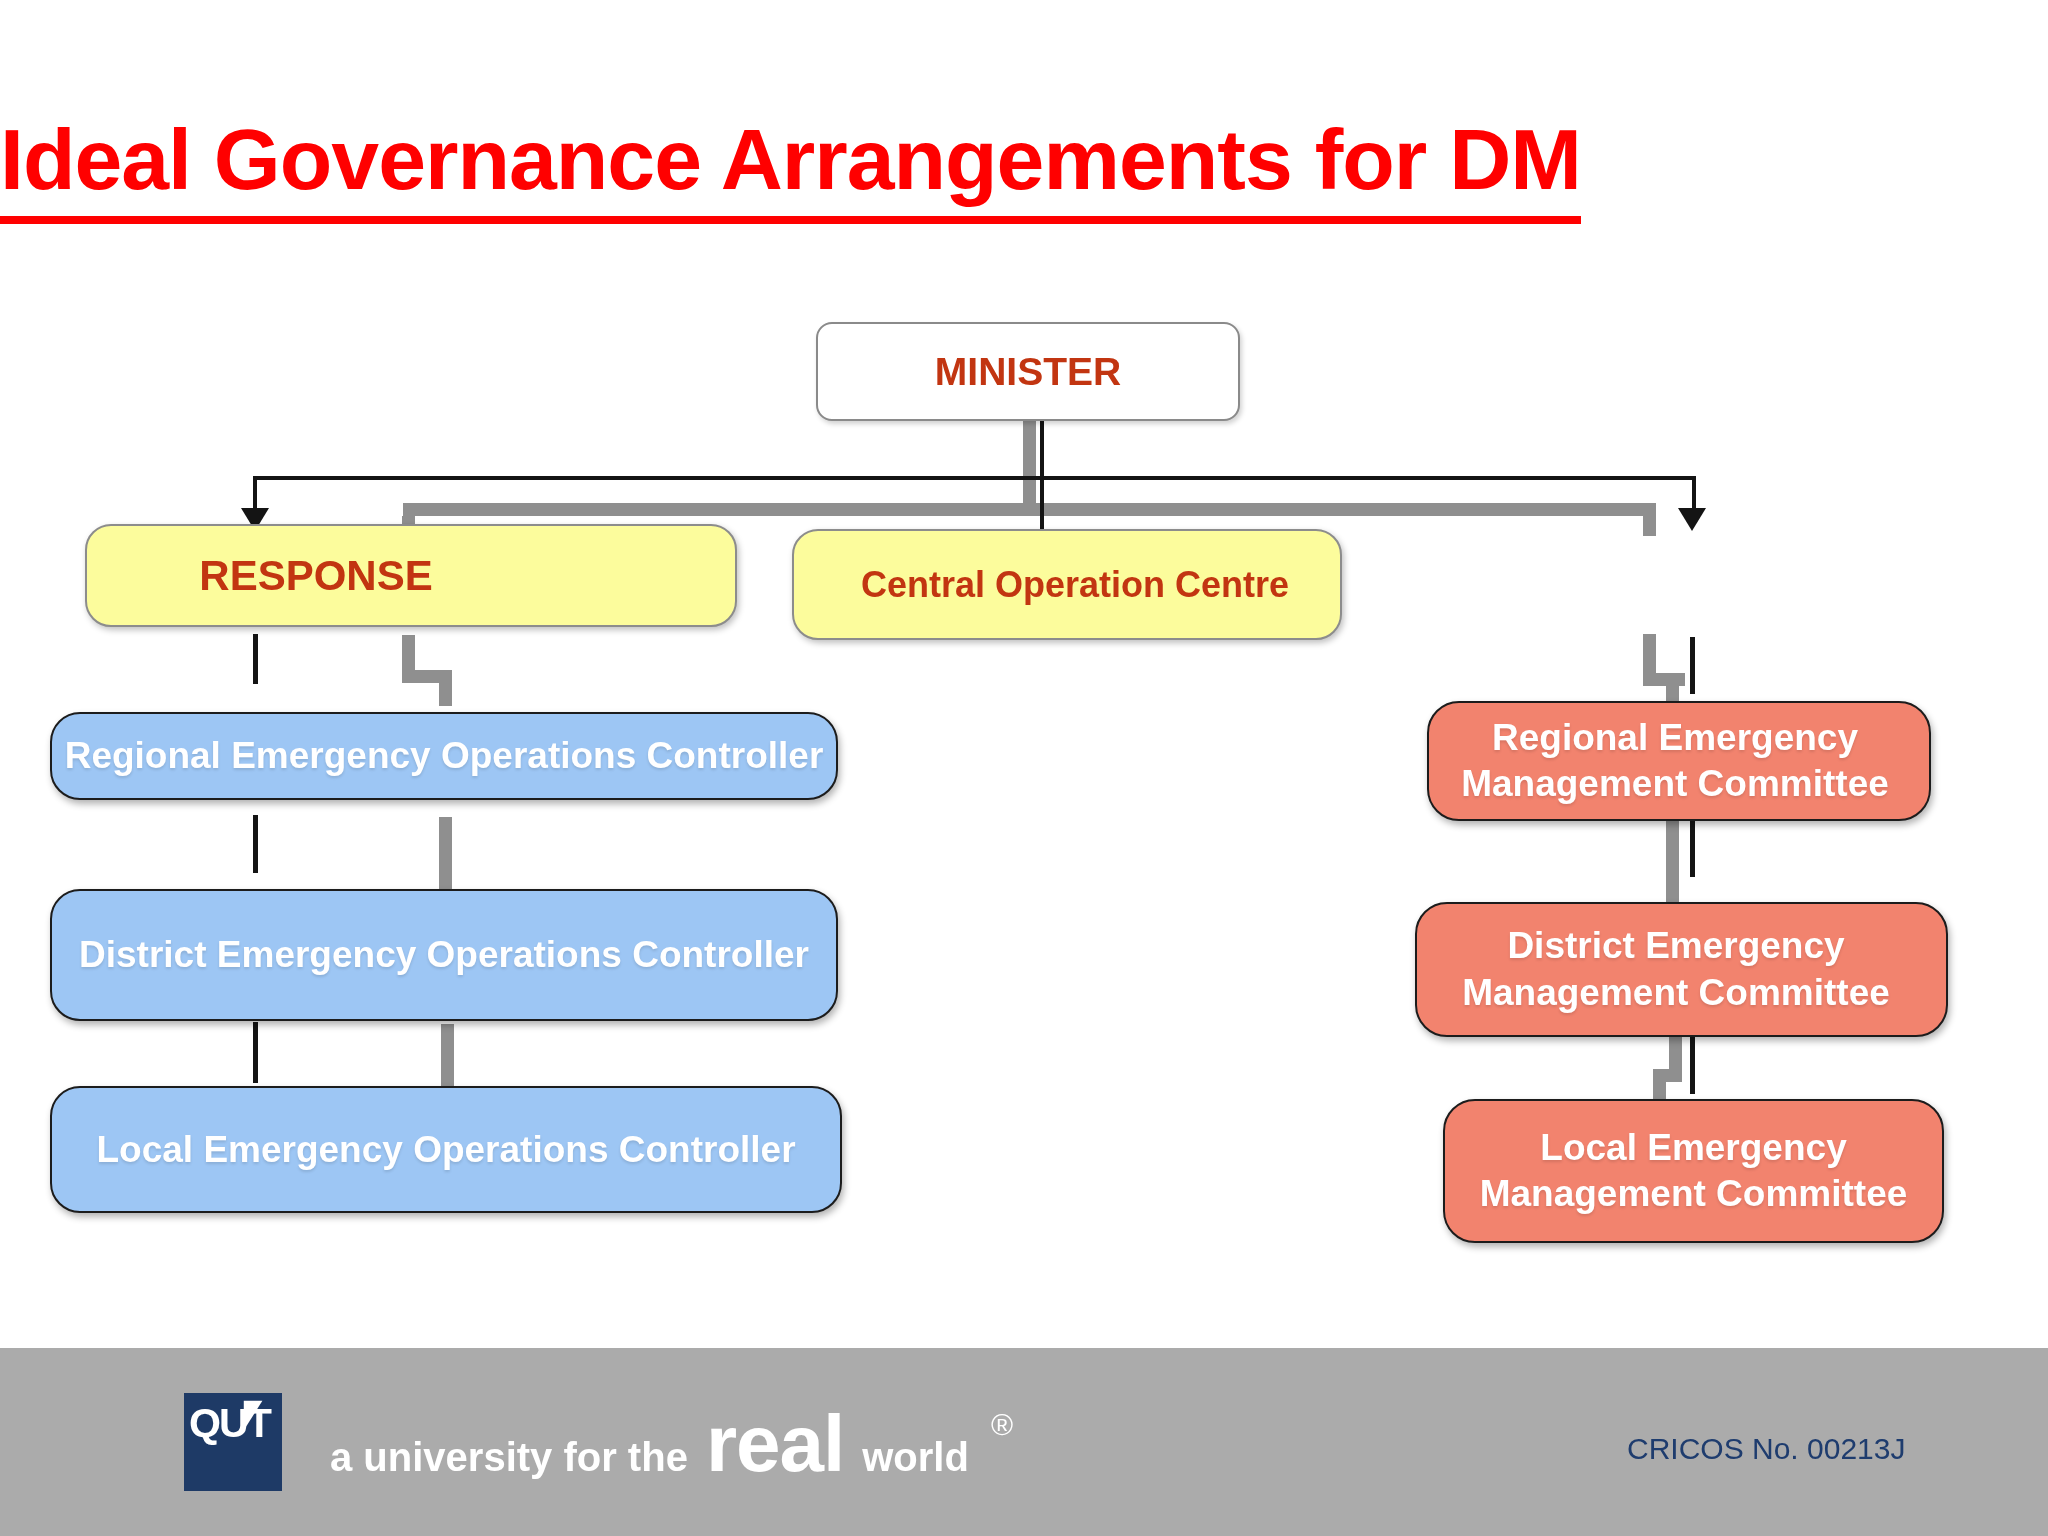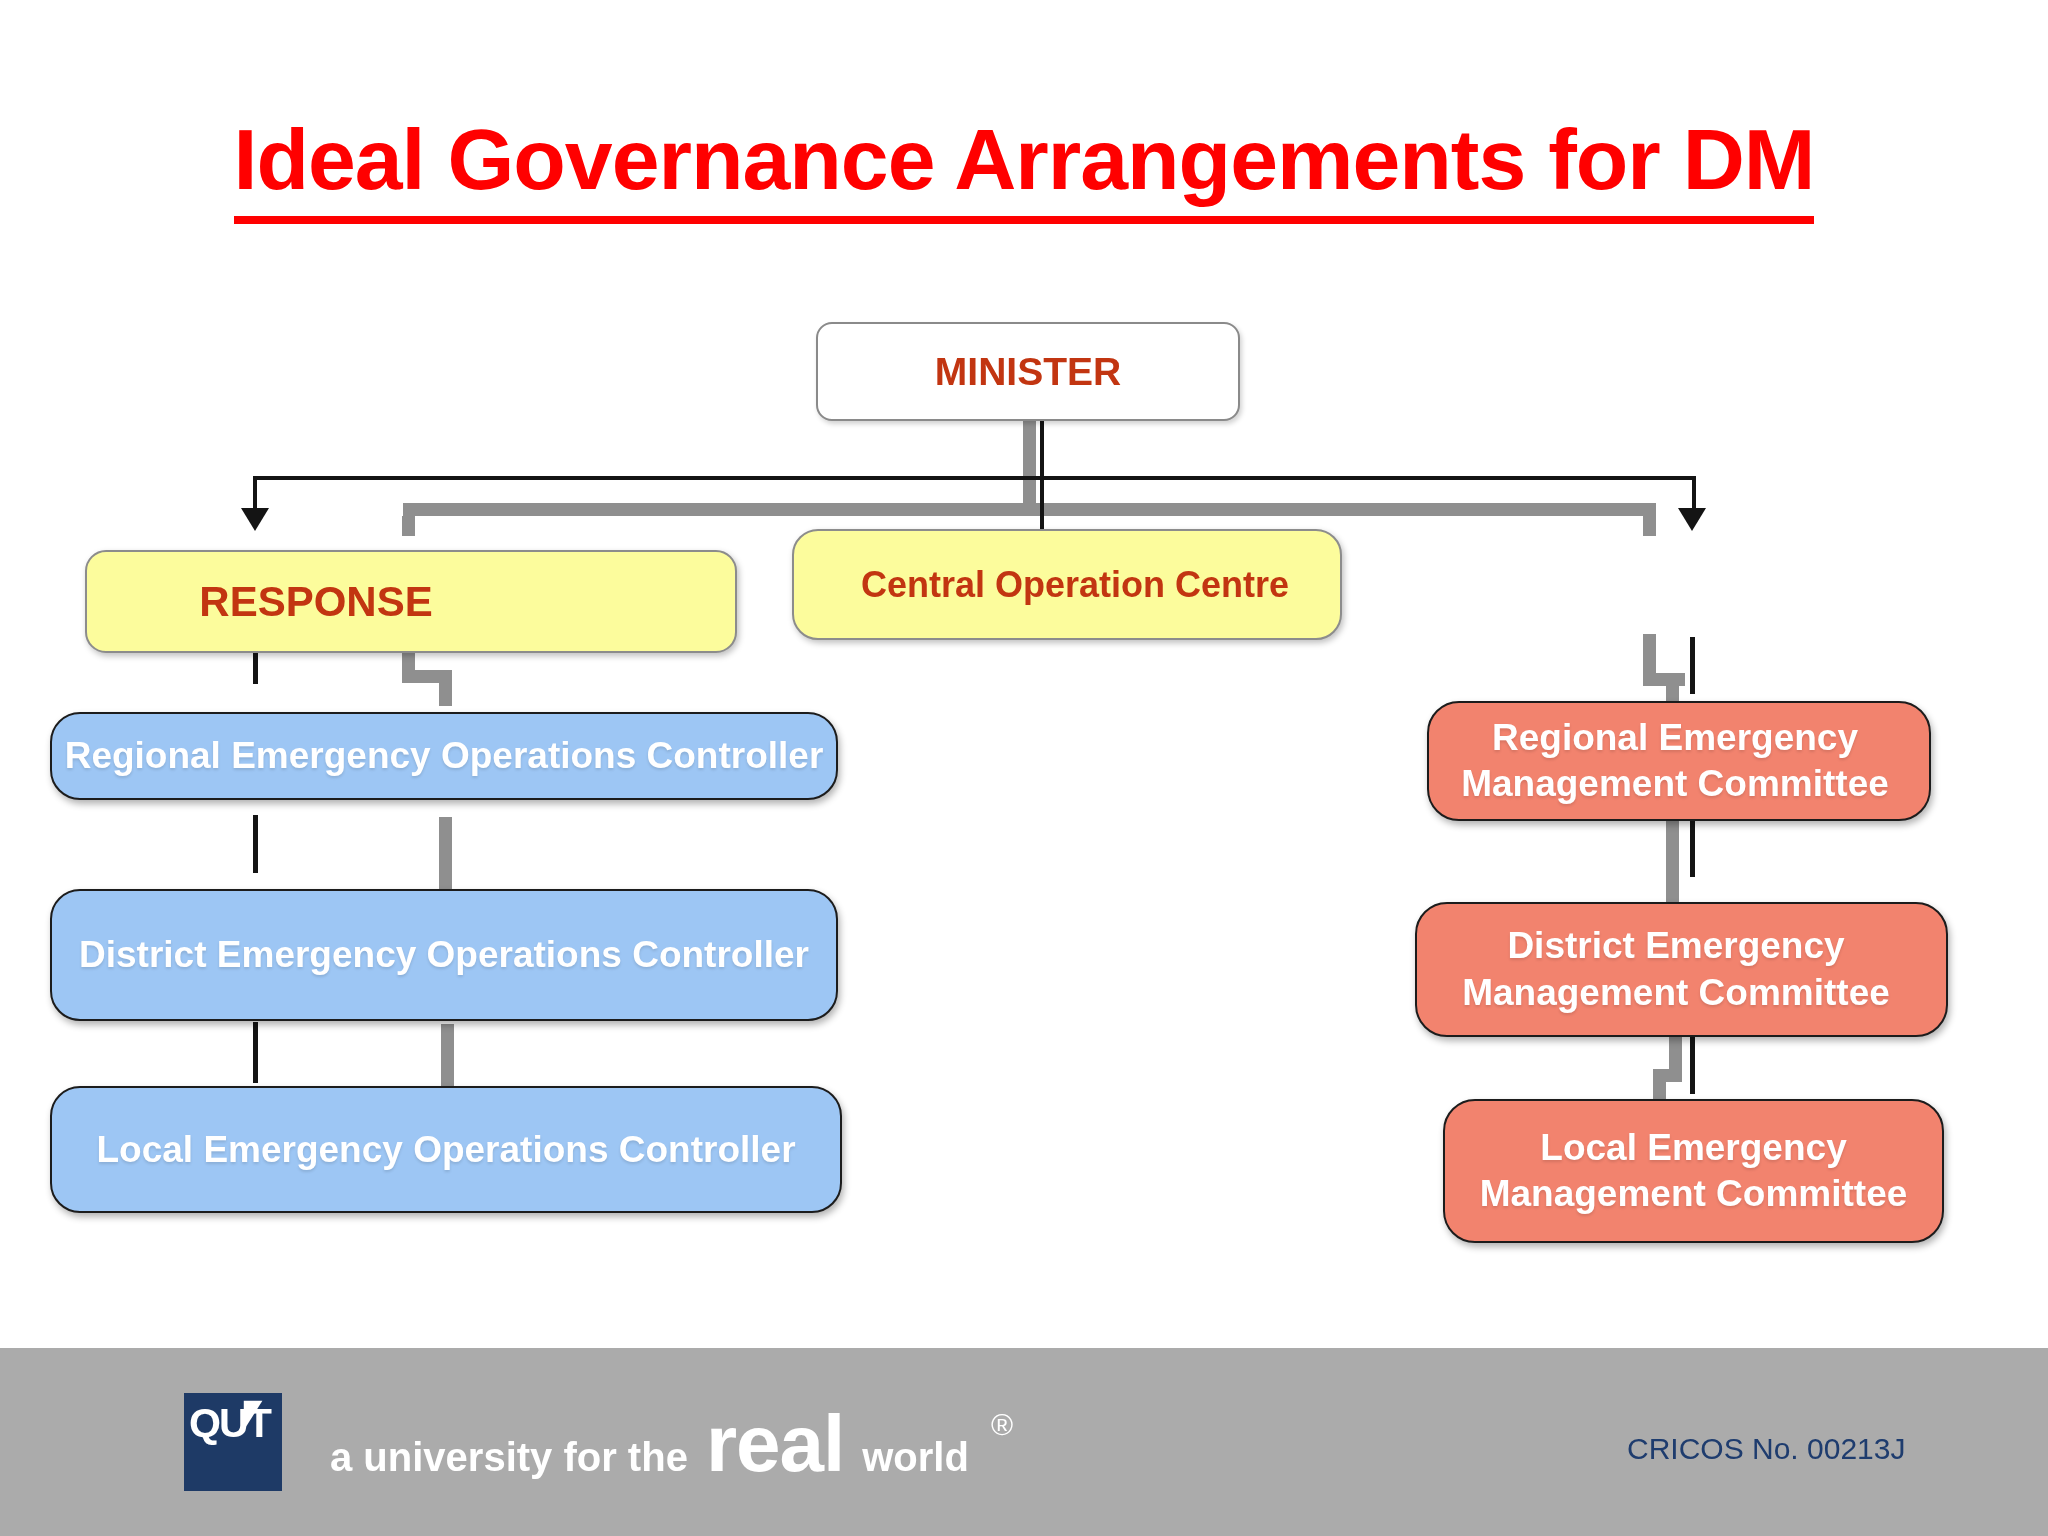--- a/index.html
+++ b/index.html
@@ -2,21 +2,21 @@
 <html><head>
 <meta charset="utf-8">
 <style>
   html,body { margin:0; padding:0; background:#ffffff; }
   .slide {
     position:relative; width:2048px; height:1536px; background:#ffffff;
     overflow:hidden; font-family:"Liberation Sans", sans-serif;
   }
 
   
-  .title { position:absolute; left:0; top:110px; width:100%; text-align:center;
+  .title { position:absolute; left:0; top:110px; width:100%; text-align:left;
            font-size:86px; font-weight:bold; color:#FF0000; letter-spacing:-1px; }
   .title span { display:inline-block; border-bottom:8px solid #FF0000; padding-bottom:7px; }
 
   
   .ln   { position:absolute; }
   .gray { background:#8F8F8F; z-index:1; }
   .blk  { background:#141414; z-index:2; }
   .arrow { position:absolute; width:0; height:0; z-index:2;
            border-left:14px solid transparent; border-right:14px solid transparent;
            border-top:23px solid #141414; }
@@ -84,21 +84,21 @@
   <div class="ln blk" style="left:253px;top:815px;width:5px;height:58px;"></div>
   <div class="ln blk" style="left:253px;top:1022px;width:5px;height:61px;"></div>
   <div class="ln blk" style="left:1690px;top:637px;width:5px;height:57px;"></div>
   <div class="ln blk" style="left:1690px;top:819px;width:5px;height:58px;"></div>
   <div class="ln blk" style="left:1690px;top:1035px;width:5px;height:59px;"></div>
 
   <div class="node minister" style="left:816px;top:322px;width:424px;height:99px;">
     <span>MINISTER</span>
   </div>
 
-  <div class="node yellow response" style="left:85px;top:550px;width:652px;height:103px;border-radius:21px;">
+  <div class="node yellow response" style="left:85px;top:524px;width:652px;height:103px;">
     <span>RESPONSE</span>
   </div>
 
   <div class="node yellow coc" style="left:792px;top:529px;width:550px;height:111px;">
     <span>Central Operation Centre</span>
   </div>
 
 
   <div class="node blue" style="left:50px;top:703px;width:788px;height:88px;margin-top:9px;">
     <span>Regional Emergency Operations Controller</span>

